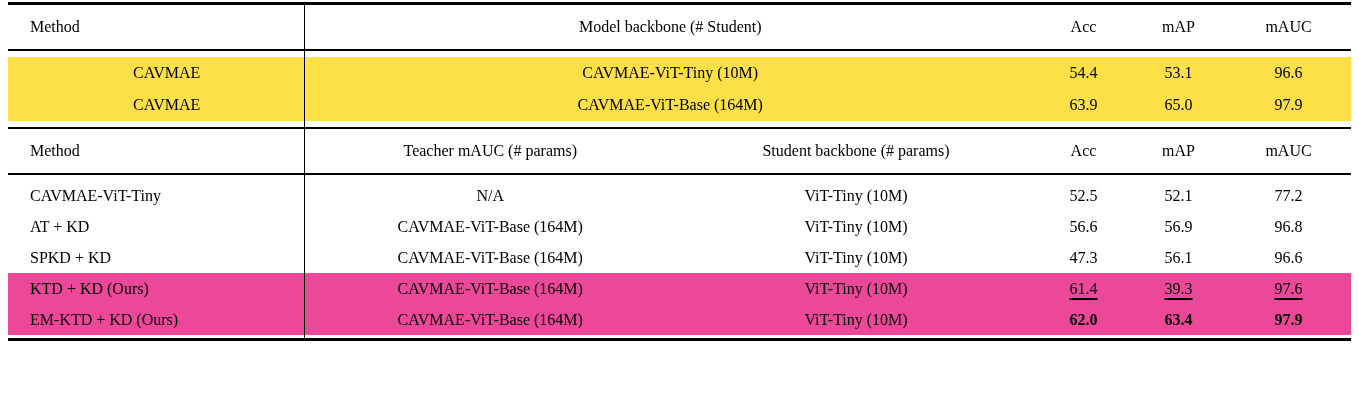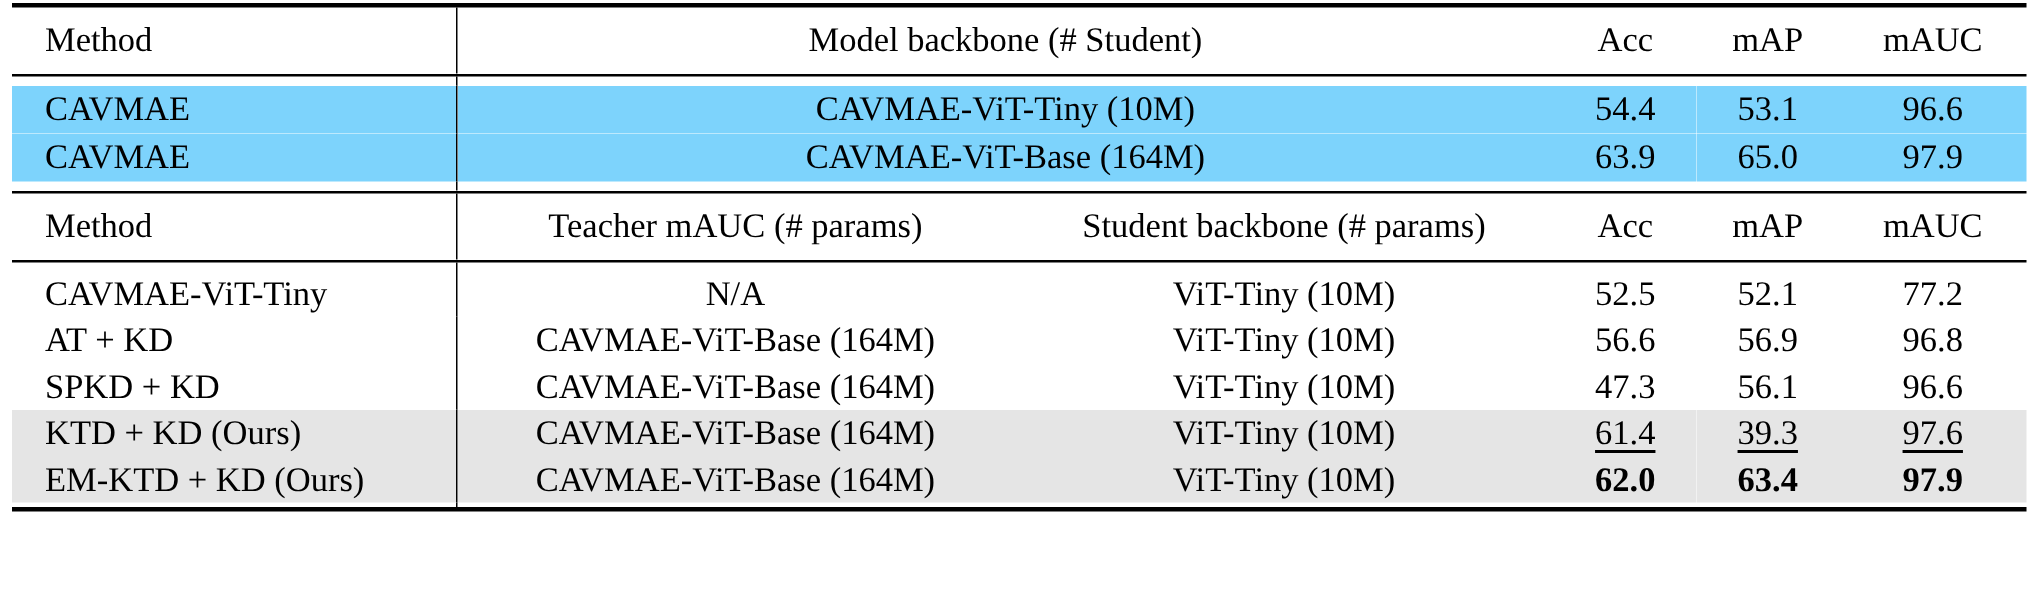--- a/index.html
+++ b/index.html
@@ -3,21 +3,21 @@
 <meta charset="utf-8">
 <style>
   html, body { margin: 0; padding: 0; background: #ffffff; }
   .page {
     position: relative;
     width: 1359px;
     height: 396px;
     background: #ffffff;
     color: #000000;
     font-family: "Liberation Serif", "DejaVu Serif", serif;
-    font-size: 23px;
+    font-size: 16px;
     overflow: hidden;
   }
   table.paper-table {
     border-collapse: collapse;
     table-layout: fixed;
     width: 1343px;
     margin: 2px 8px 0 8px;
   }
   col.c-method  { width: 296px; }
   col.c-teacher { width: 372px; }
@@ -44,22 +44,22 @@
   tr.datarow td { height: 31px; }
   tr.datarow.tall td { height: 32px; }
 
   td.m {
     text-align: left;
     padding-left: 22px;
     border-right: 1.5px solid #000000;
   }
   td.m.nopad { padding-left: 0; }
 
-  tr.blue td { background: #7dd3fc; }
-  tr.pink td { background: #e5e5e5; }
+  tr.blue td { background: #fde047; text-align: center; }
+  tr.pink td { background: #ec4899; }
 
   .u {
     text-decoration: underline;
     text-underline-offset: 4px;
     text-decoration-thickness: 1.5px;
   }
   .b { font-weight: 700; }
 </style>
 </head>
 <body>

